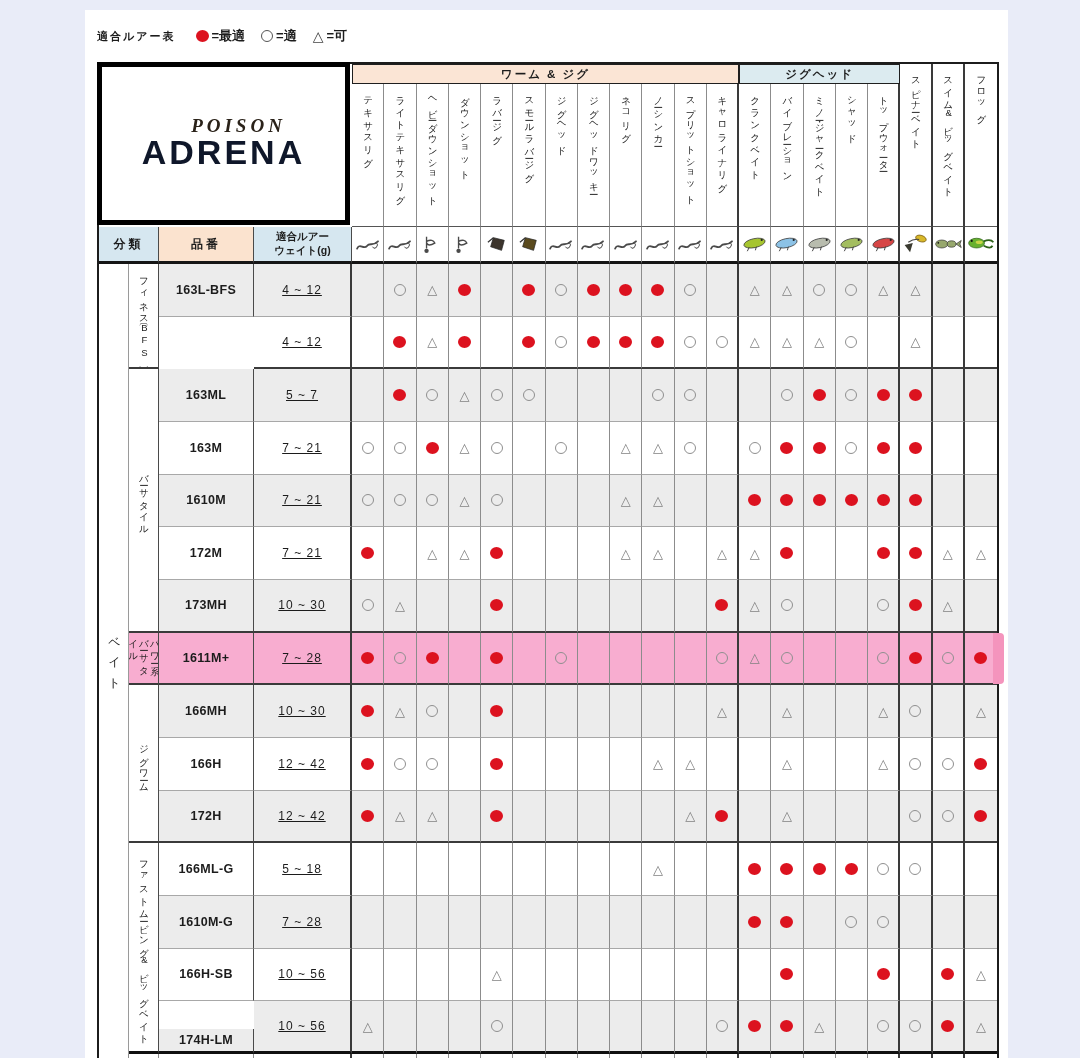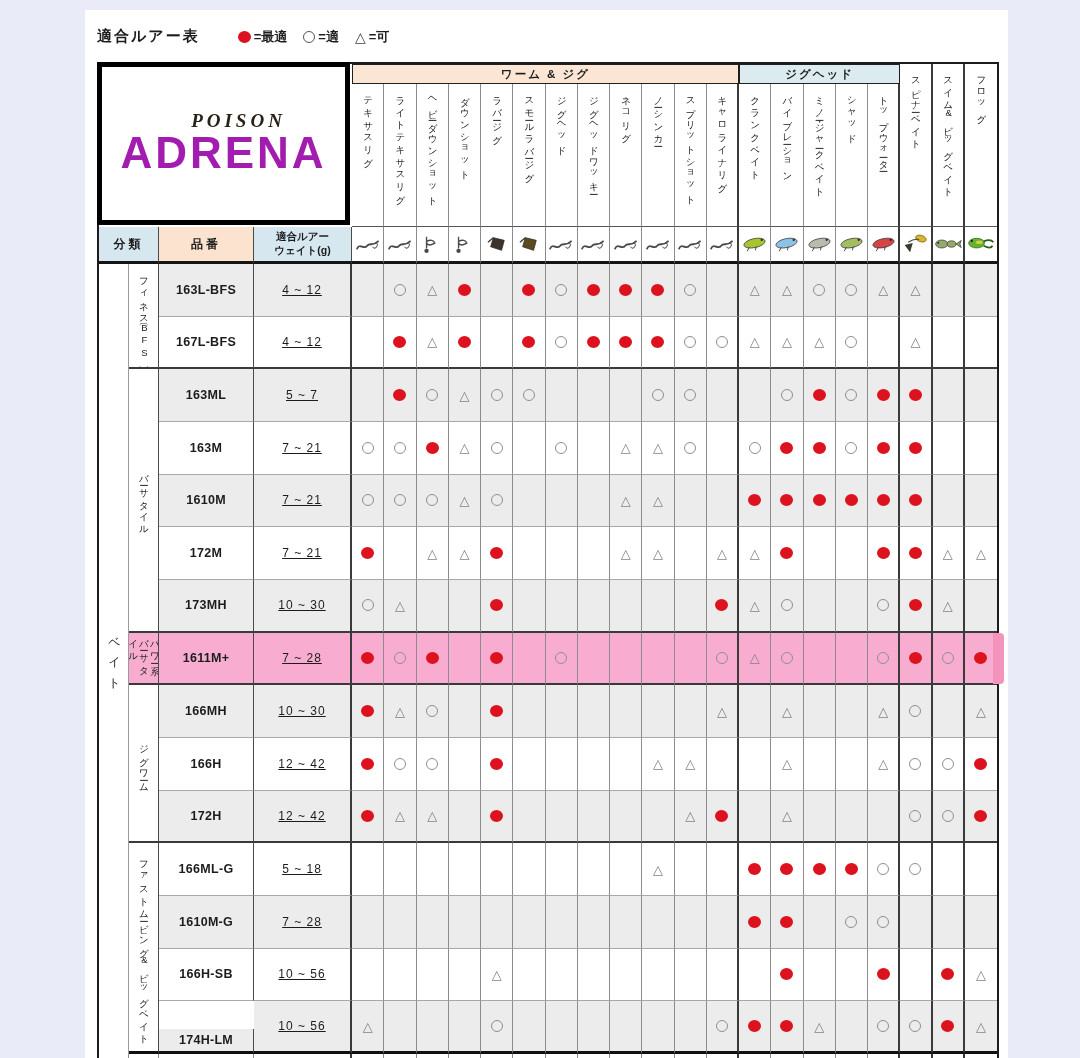--- a/index.html
+++ b/index.html
@@ -1,21 +1,21 @@
 <!DOCTYPE html>
 <html><head>
 <meta charset="utf-8">
 <style>
   html,body{margin:0;padding:0;width:1080px;height:1058px;overflow:hidden;
     font-family:"Liberation Sans","DejaVu Sans",sans-serif;color:#1c1c1c;}
   #page{position:absolute;inset:0;background:#e9ecf8;}
   #content{position:absolute;left:85px;top:10px;width:923px;height:1048px;background:#ffffff;}
   
   #titlebar{position:absolute;left:97px;top:27px;display:flex;align-items:center;gap:16px;}
-  .ttl{font-size:15px;font-weight:bold;letter-spacing:2px;margin-right:22px;}
+  .ttl{font-size:11px;font-weight:bold;letter-spacing:2px;margin-right:4px;}
   .leg{display:flex;align-items:center;gap:3px;font-size:13px;font-weight:bold;}
   .leg .s-good{border-color:#555;}
   .leg .s-ok{color:#444;font-size:14px;}
   
   #tablewrap{position:absolute;left:97px;top:62px;}
   #grid{display:grid;position:relative;background:#fff;border:2px solid #1c1c1c;
     grid-template-columns:30px 30px 95px 98px repeat(20,32.25px);
     grid-template-rows:20px 143px 37px repeat(15,52.67px) 6px;}
   .cell{box-sizing:border-box;display:flex;align-items:center;justify-content:center;
     background:#fff;border-right:1px solid #8c8c8c;border-bottom:1px solid #a8a8a8;overflow:hidden;}
@@ -44,21 +44,21 @@
   .s-best{width:13px;height:12px;border-radius:50%;background:#dc121f;display:inline-block;flex:none;}
   .s-good{width:12px;height:12px;border-radius:50%;border:1.5px solid #8f8f8f;background:transparent;
     display:inline-block;flex:none;box-sizing:border-box;}
   .s-ok{font-size:13px;color:#828282;line-height:1;}
   
   #logo{position:absolute;left:0;top:0;width:253px;height:163px;box-sizing:border-box;
     border:5px solid #000;background:#fff;display:flex;flex-direction:column;
     align-items:center;justify-content:center;z-index:5;}
   #logo .l1{font-family:"Liberation Serif","DejaVu Serif",serif;font-style:italic;font-weight:bold;
     font-size:19px;letter-spacing:4px;color:#2a2219;margin-left:30px;}
-  #logo .l2{font-size:44px;font-weight:bold;letter-spacing:3px;color:#a21caf;margin-top:-4px;
+  #logo .l2{font-size:34px;font-weight:bold;letter-spacing:3px;color:#0f172a;margin-top:-4px;
     font-family:"Liberation Sans","DejaVu Sans",sans-serif;}
   #overhang{position:absolute;left:896px;top:571px;width:11px;height:51px;background:#f494bd;
     border-radius:0 4px 4px 0;z-index:4;}
 </style>
 </head>
 <body>
 
 <div id="page">
   <div id="content"></div>
 
@@ -343,21 +343,20 @@
           <span class="s-good"></span>
         </div>
         <div class="cell sym shade bRh" style="grid-area: 4 / 21;">
           <span class="s-ok">△</span>
         </div>
         <div class="cell sym shade bRh" style="grid-area: 4 / 22;">
           <span class="s-ok">△</span>
         </div>
         <div class="cell sym shade bRh" style="grid-area: 4 / 23;"></div>
         <div class="cell sym shade bRn" style="grid-area: 4 / 24;"></div>
-        <div class="cell model bBh" style="grid-area: 5 / 3;">167L-BFS</div>
         <div class="cell wt bBh" style="grid-area: 5 / 4;">4 ~ 12</div>
         <div class="cell sym bBh" style="grid-area: 5 / 5;"></div>
         <div class="cell sym bBh" style="grid-area: 5 / 6;">
           <span class="s-best"></span>
         </div>
         <div class="cell sym bBh" style="grid-area: 5 / 7;">
           <span class="s-ok">△</span>
         </div>
         <div class="cell sym bBh" style="grid-area: 5 / 8;">
           <span class="s-best"></span>

